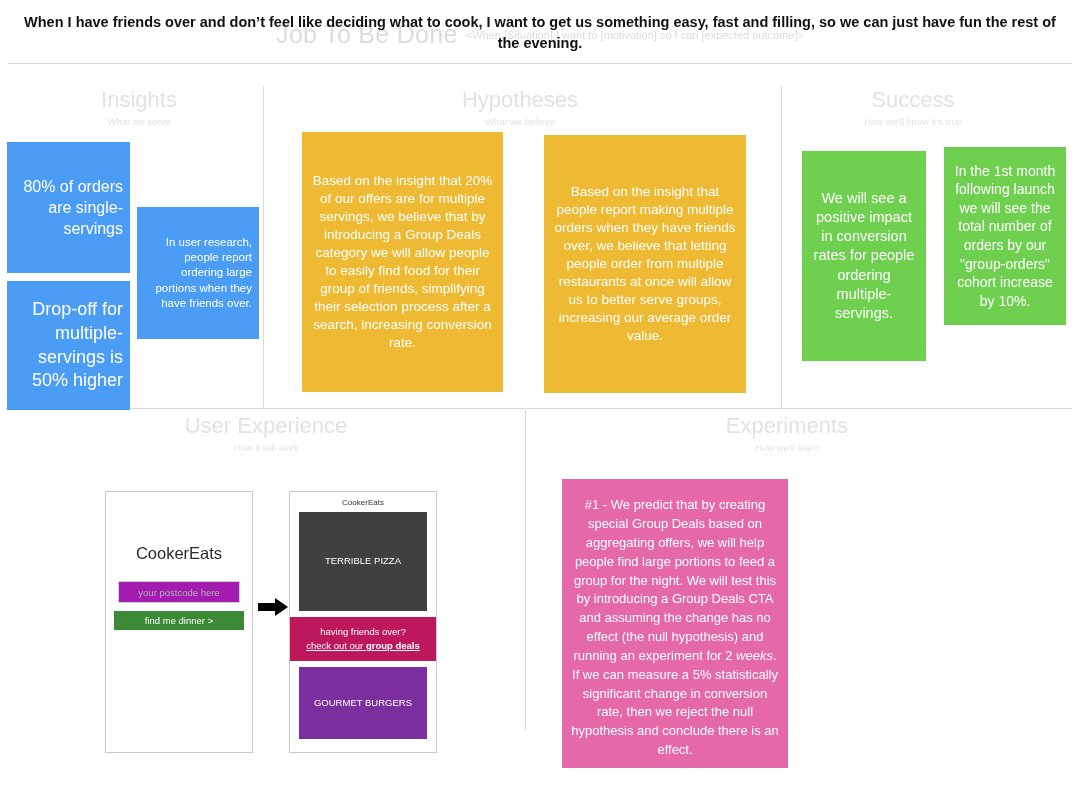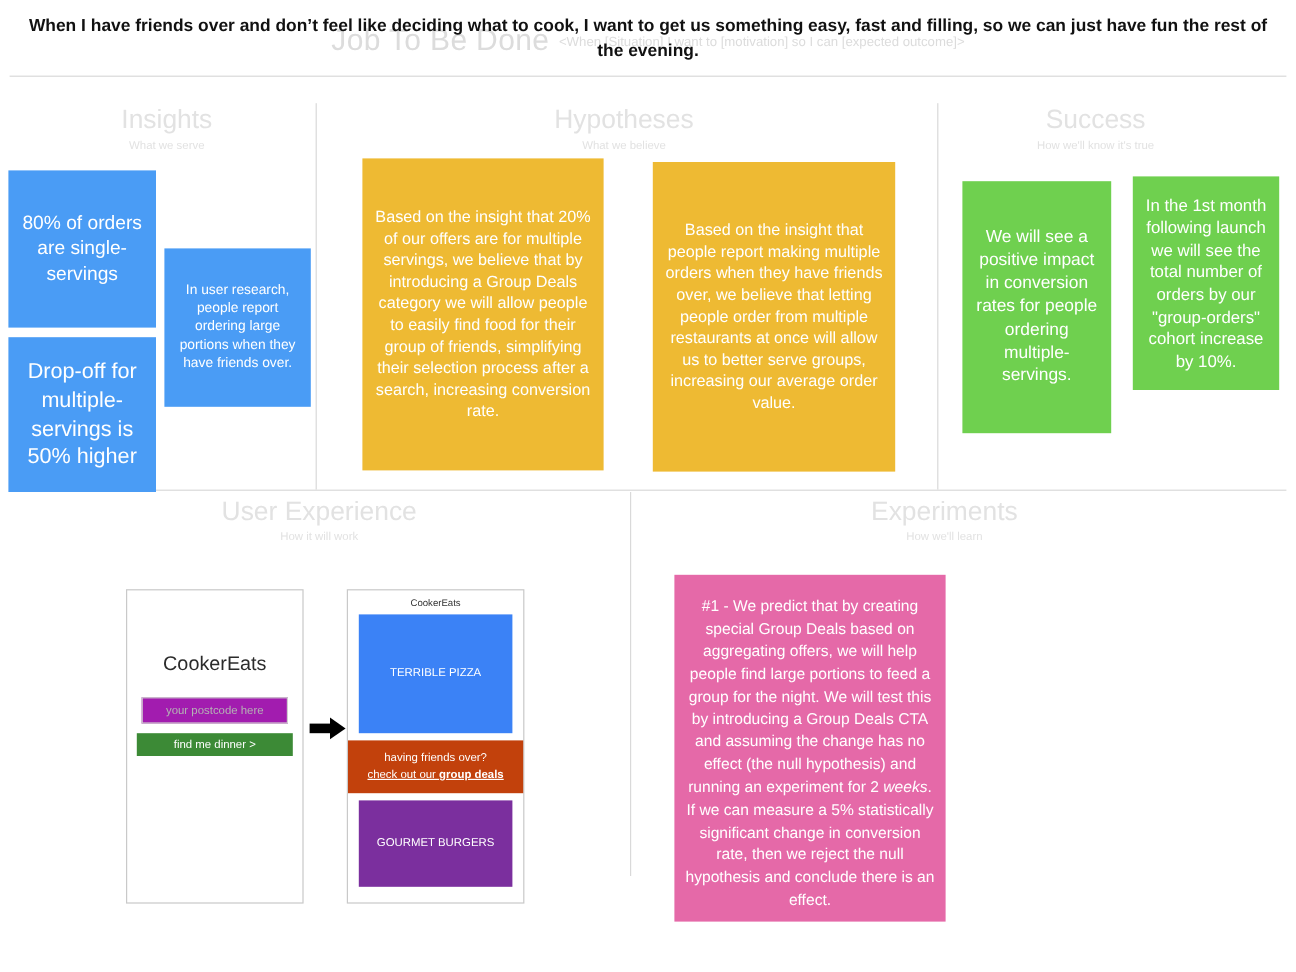--- a/index.html
+++ b/index.html
@@ -102,21 +102,21 @@
     box-sizing: border-box;
     display: flex;
     align-items: center;
     justify-content: center;
     text-align: center;
     color: #ffffff;
     padding: 8px 7px;
     line-height: 1.33;
     overflow: hidden;
   }
-  .card.blue   { background: #4a9cf5; }
+  .card.blue   { background: #4a9cf5; text-align: right; }
   .card.yellow { background: #eeba33; }
   .card.green  { background: #6fd04f; }
   .card.pink   { background: #e569a8; }
 
   .card.pink .card-text { line-height: 1.45; }
   .card em { font-style: italic; }
 
   
   .mock {
     position: absolute;
@@ -167,28 +167,28 @@
     margin: 0 auto;
     width: 128px;
     color: #ffffff;
     font-size: 9.5px;
     line-height: 1.35;
     text-align: center;
     display: flex;
     align-items: center;
     justify-content: center;
   }
-  .tile.pizza   { background: #3b82f6; height: 99px; }
+  .tile.pizza   { background: #404040; height: 99px; }
   .tile.burgers { background: #7b2f9e; height: 72px; margin-top: 6px; }
   .promo {
     box-sizing: border-box;
     margin-top: 6px;
     width: 100%;
     height: 44px;
-    background: #c2410c;
+    background: #be185d;
     color: #ffffff;
     font-size: 9.5px;
     line-height: 1.45;
     text-align: center;
     display: flex;
     flex-direction: column;
     align-items: center;
     justify-content: center;
   }
   .promo .promo-sub { text-decoration: underline; }

